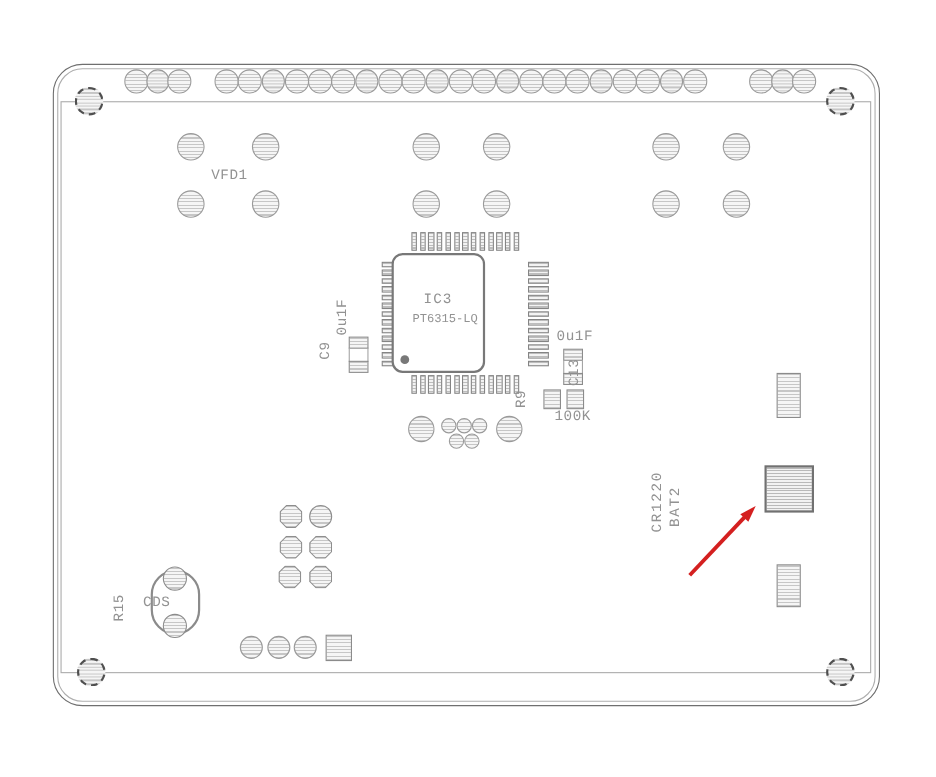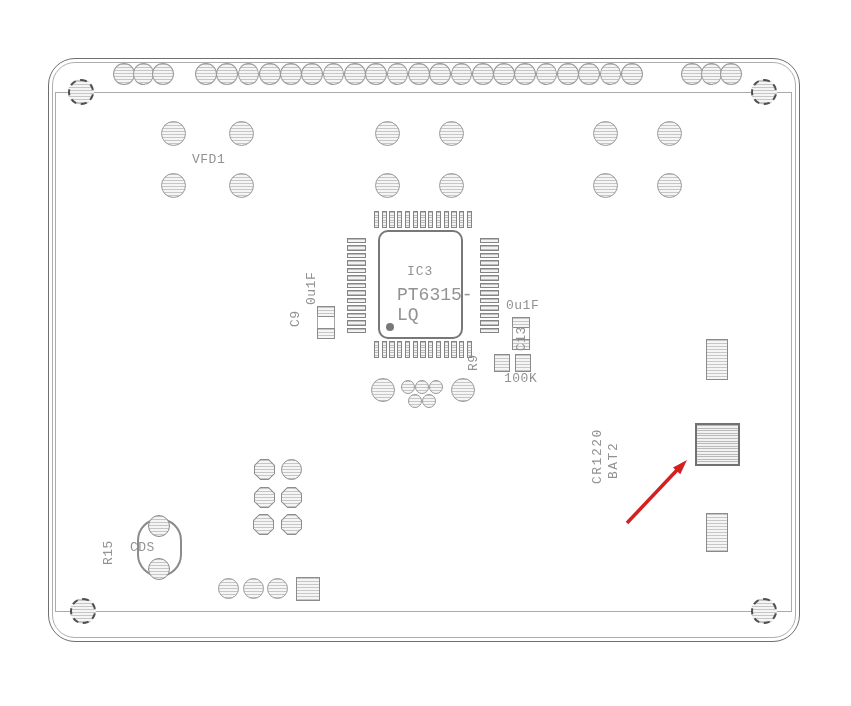--- a/index.html
+++ b/index.html
@@ -182,23 +182,23 @@
       <div class="qpin"></div>
       <div class="qpin"></div>
       <div class="qpin"></div>
       <div class="qpin"></div>
       <div class="qpin"></div>
       <div class="qpin"></div>
       <div class="qpin"></div>
       <div class="qpin"></div>
       <div class="qpin"></div>
     </div>
-  <div class="abs ic-body" style="left:378px;top:230px;width:85px;height:109px">
+  <div class="abs ic-body" style="left:356px;top:230px;width:85px;height:109px">
     <div class="abs" style="left:27px;top:32px;color:#929292;font-size:13px;letter-spacing:1px">IC3</div>
-    <div class="abs" style="left:17px;top:53px;color:#929292;font-size:18px">PT6315-LQ</div>
+    <div class="abs" style="left:17px;top:53px;color:#929292;font-size:11px">PT6315-LQ</div>
     <div class="abs circ" style="left:6px;top:91px;width:8px;height:8px;background:#787878"></div>
   </div>
 
   <div class="abs smdv" style="left:317px;top:306px">
     <div class="p pad hatch" style="top:0"></div>
     <div class="mid"></div>
     <div class="p pad hatch" style="bottom:0"></div>
   </div>
   <div class="lbl vlbl" style="left:303px;top:313px">C9</div>
   <div class="lbl vlbl" style="left:319px;top:291px">0u1F</div>

